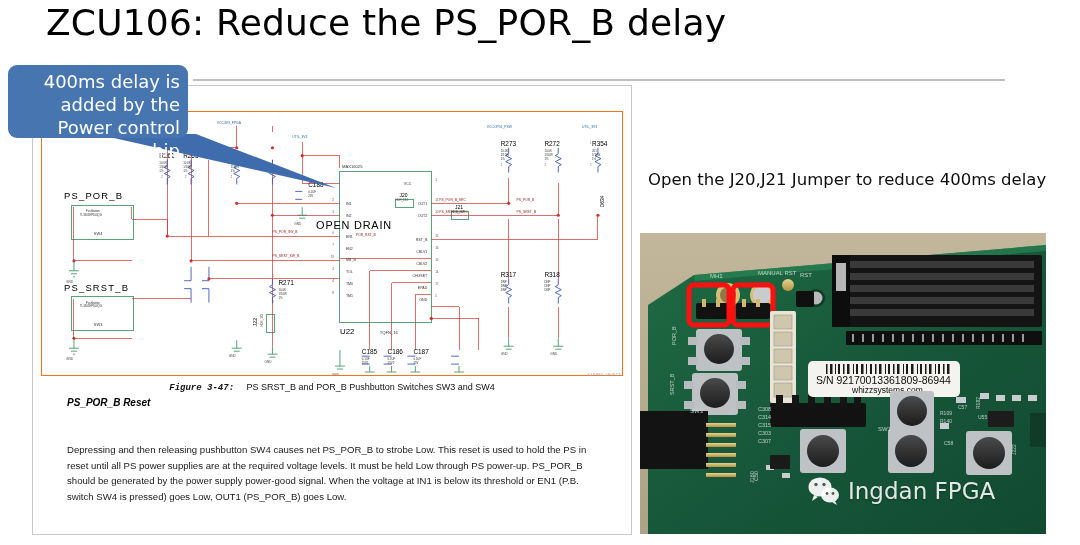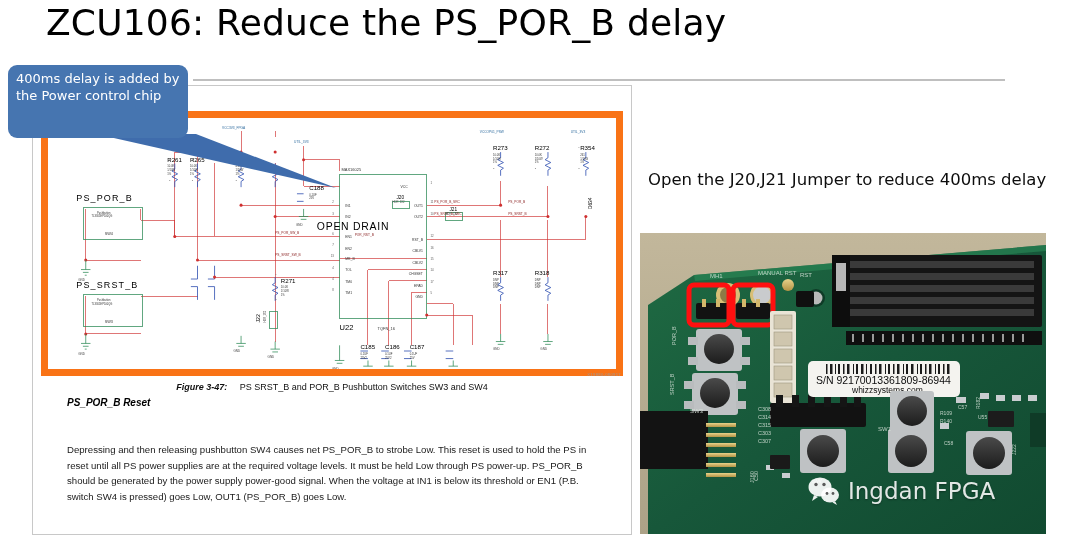--- a/index.html
+++ b/index.html
@@ -23,53 +23,53 @@
     background:#bfbfbf;
   }
 
   
   #doc-panel {
     position:absolute; left:32px; top:85px; width:600px; height:450px;
     background:#ffffff; border:1px solid #c8c8c8;
   }
   #doc-inner-frame {
     position:absolute; left:8px; top:25px; right:8px; height:265px;
-    border:7px solid #f97316; background:#fff; overflow:hidden;
+    border:1px solid #f97316; background:#fff; overflow:hidden;
   }
   #fig-id {
     position:absolute; right:10px; top:286px;
     font-size:4.2px; color:#9a9a9a; letter-spacing:0.3px;
     font-family:"Liberation Sans", sans-serif;
   }
   #fig-caption {
     position:absolute; left:0; right:0; top:296px; text-align:center;
     font-size:9px; color:#111;
   }
-  #fig-caption .cap-label { font-style:italic; font-weight:600; }
+  #fig-caption .cap-label { font-style:italic; font-weight:600;font-family:Liberation Mono, monospace; }
   #fig-caption .cap-text { font-weight:400; margin-left:10px; }
   #doc-heading {
     position:absolute; left:34px; top:311px;
     font-size:10px; font-weight:700; font-style:italic; color:#000;
   }
   #doc-body {
     position:absolute; left:34px; top:356px; width:536px;
     font-size:9.6px; line-height:1.62; color:#1a1a1a; text-align:left;
   }
 
   
   #schematic { position:absolute; left:0; top:0; width:100%; height:100%; }
 
   
   #callout-wrap { position:absolute; left:0; top:62px; width:340px; height:130px; }
   #callout-tail { position:absolute; left:0; top:0; width:340px; height:130px; }
   #callout-box {
     position:absolute; left:8px; top:3px; width:180px; height:73px;
     background:#4675B0; border-radius:9px;
-    color:#ffffff; font-size:13px; line-height:1.27;
-    text-align:left; padding:6px 8px 0 8px;
+    color:#ffffff; font-size:18px; line-height:1.27;
+    text-align:right; padding:6px 8px 0 8px;
     font-family:"DejaVu Sans", sans-serif;
   }
 
   
   #right-text {
     position:absolute; left:648px; top:168px; width:400px;
     font-size:16.5px; line-height:1.42; color:#0d0d0d;
     font-family:"DejaVu Sans", sans-serif;
   }
   #photo {

